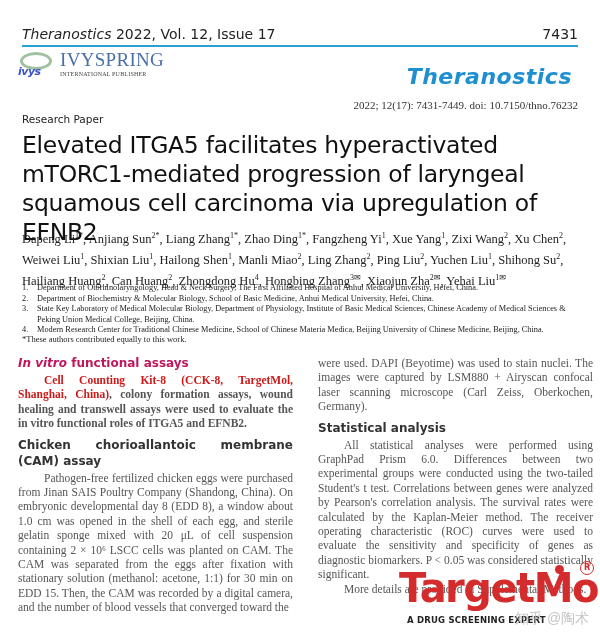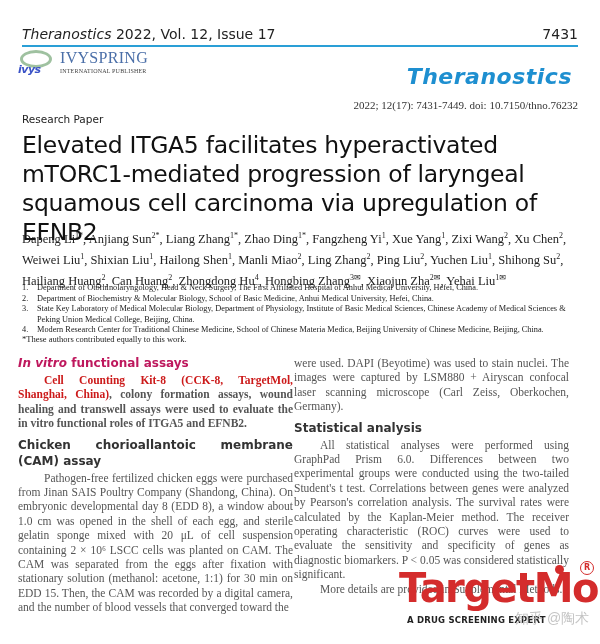--- a/index.html
+++ b/index.html
@@ -24,21 +24,21 @@
   }
   .publisher-emblem .ring {
     position: absolute; left: 2px; top: 0; width: 32px; height: 18px;
     border: 3px solid #9fc1a0; border-radius: 50%; box-sizing: border-box;
   }
   .publisher-emblem .ivys {
     position: absolute; left: 0; bottom: -2px; font-family: "DejaVu Sans", sans-serif;
     font-weight: bold; font-style: italic; font-size: 11px; color: #3b53c7; letter-spacing: -0.5px;
   }
   .publisher-text { display: flex; flex-direction: column; line-height: 1; }
-  .publisher-name { font-family: "Liberation Serif", serif; font-size: 16px; color: #4b6fa8; letter-spacing: 0.3px; }
+  .publisher-name { font-family: "Liberation Serif", serif; font-size: 19px; color: #4b6fa8; letter-spacing: 0.3px; }
   .publisher-sub { font-family: "Liberation Serif", serif; font-size: 6px; color: #444; letter-spacing: 0.2px; margin-top: 2px; }
   .journal-logo {
     position: absolute; right: 28px; top: 64px;
     font-family: "DejaVu Sans", sans-serif; font-weight: bold; font-size: 22px;
     color: #1e8fd0; letter-spacing: 0.5px; font-style: italic;
   }
   .citation {
     position: absolute; right: 22px; top: 99px; font-size: 11px; color: #333;
   }
   .article-type {
@@ -58,21 +58,21 @@
     position: absolute; left: 22px; top: 283px; width: 560px;
     font-size: 8.3px; line-height: 10.5px; color: #222; margin: 0; padding: 0; list-style: none;
   }
   .affils li { display: flex; }
   .affils .num { width: 15px; flex: none; }
   .footnote {
     position: absolute; left: 22px; top: 334px; font-size: 8.5px; color: #222; text-align: center;
   }
   .col { position: absolute; top: 355px; width: 275px; font-size: 11.5px; line-height: 14.4px; color: #555; text-align: justify; }
   .col-left { left: 18px; }
-  .col-right { left: 294px; top: 356px; }
+  .col-right { left: 318px; top: 356px; }
   .sec-head { font-family: "DejaVu Sans", sans-serif; font-weight: bold; font-size: 12px; color: #be185d; margin: 0 0 2px 0; line-height: 16px; }
   .sec-head.blur { color: #333; filter: blur(0.4px); }
   .sec-head i { font-style: italic; }
   .para { margin: 0; filter: blur(0.6px); }
   .para .ind { display: inline-block; width: 26px; }
   .highlight { color: #cc1a1a; filter: none; }
   .highlight-wrap { margin: 0; font-weight: bold; }
   .rest { filter: blur(0.6px); color: #555; }
   .gap { height: 6px; }
   .watermark {

